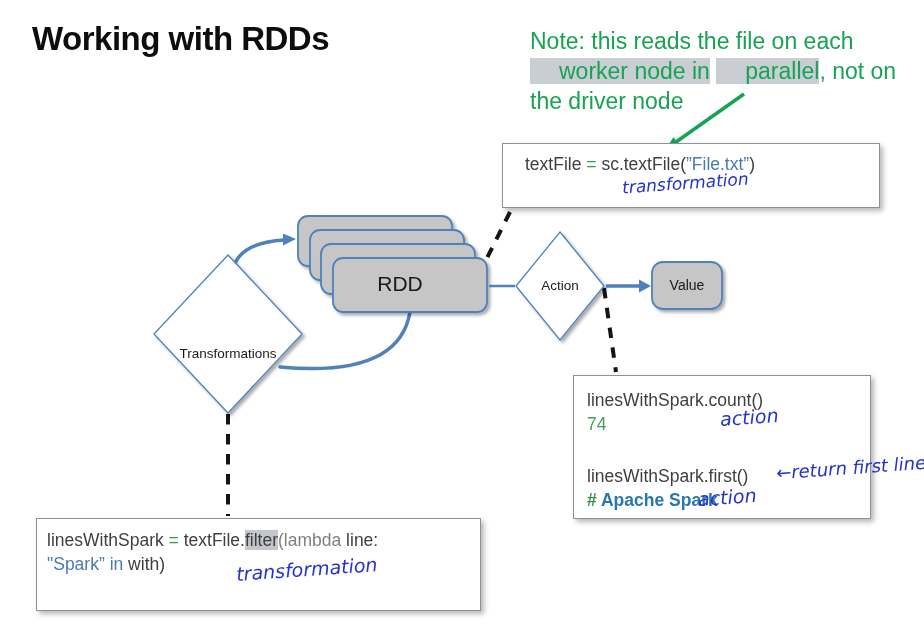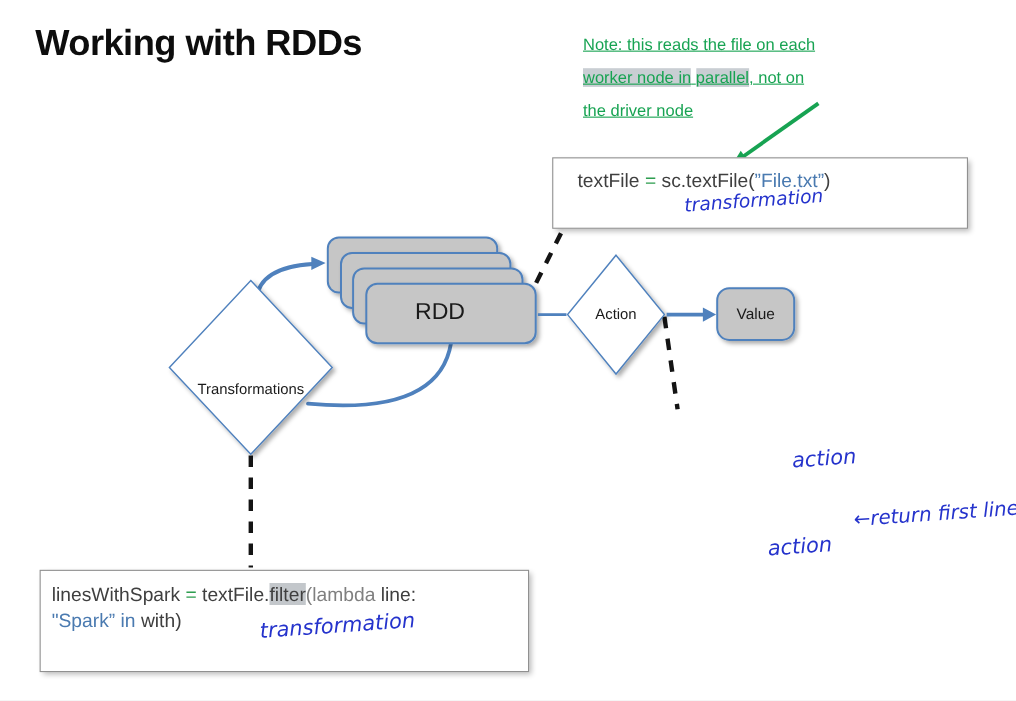--- a/index.html
+++ b/index.html
@@ -6,23 +6,23 @@
   .slide {
     position:relative; width:924px; height:637px; background:#ffffff;
     font-family:"Liberation Sans", sans-serif; overflow:hidden;
   }
   .title {
     position:absolute; left:32px; top:20px; font-size:33px; font-weight:bold;
     color:#0d0d0d; letter-spacing:-0.5px; z-index:2;
   }
   .note {
     position:absolute; left:530px; top:26px; width:380px;
-    font-size:15px; line-height:30px; color:#17A352; z-index:2;text-decoration:underline;
+    font-size:23px; line-height:30px; color:#17A352; z-index:2;
   }
-  .hl { background:#c9ced3; }
+  .hl { background:#c9ced3;padding-left:29px; }
   .hl-gray { background:#c3c7cb; }
   .svg-layer { position:absolute; left:0; top:0; z-index:1; }
   .shape-label { position:absolute; color:#1a1a1a; text-align:center; z-index:2; }
   .lbl-transformations { left:154px; top:346px; width:148px; font-size:13.5px; }
   .lbl-rdd  { left:333px; top:272px; width:134px; font-size:21px; }
   .lbl-action { left:516px; top:278px; width:88px; font-size:13.5px; }
   .lbl-value { left:652px; top:277px; width:70px; font-size:14px; }
   .codebox {
     position:absolute; background:#ffffff; border:1px solid #909090;
     box-shadow:3px 3px 5px rgba(0,0,0,0.28); z-index:2; color:#3f3f3f;
@@ -99,20 +99,27 @@
   <div class="shape-label lbl-transformations">Transformations</div>
   <div class="shape-label lbl-rdd">RDD</div>
   <div class="shape-label lbl-action">Action</div>
   <div class="shape-label lbl-value">Value</div>
 
   <div class="codebox box-textfile">
     <div class="ln"><span>textFile </span><span class="tk-green">= </span><span>sc.textFile(</span><span class="tk-str">”File.txt”</span><span>)</span></div>
   </div>
   <div class="hw hw-textfile">transformation</div>
 
+  <div class="codebox box-results">
+    <div class="ln">linesWithSpark.count()</div>
+    <div class="ln tk-res">74</div>
+    <div class="gap"></div>
+    <div class="ln">linesWithSpark.first()</div>
+    <div class="ln"><span class="tk-hash"># </span><span class="tk-bluebold">Apache Spark</span></div>
+  </div>
   <div class="hw hw-action1">action</div>
   <div class="hw hw-return">←return first line</div>
   <div class="hw hw-action2">action</div>
 
   <div class="codebox box-filter">
     <div class="ln"><span>linesWithSpark </span><span class="tk-green">= </span><span>textFile.</span><span class="hl-gray">filter</span><span class="tk-dim">(lambda </span><span>line:</span></div>
     <div class="ln"><span class="tk-str">"Spark” </span><span class="tk-str">in </span><span>with)</span></div>
   </div>
   <div class="hw hw-filter">transformation</div>
 

